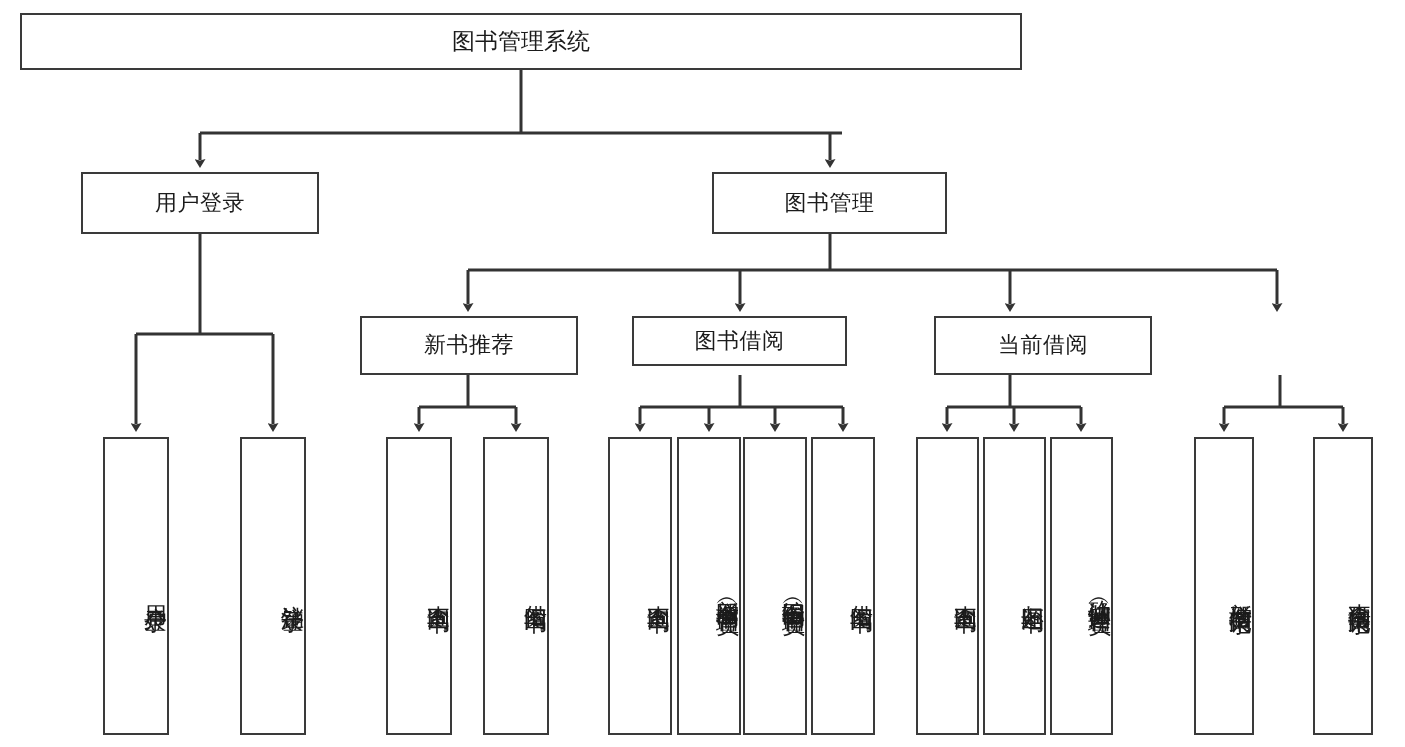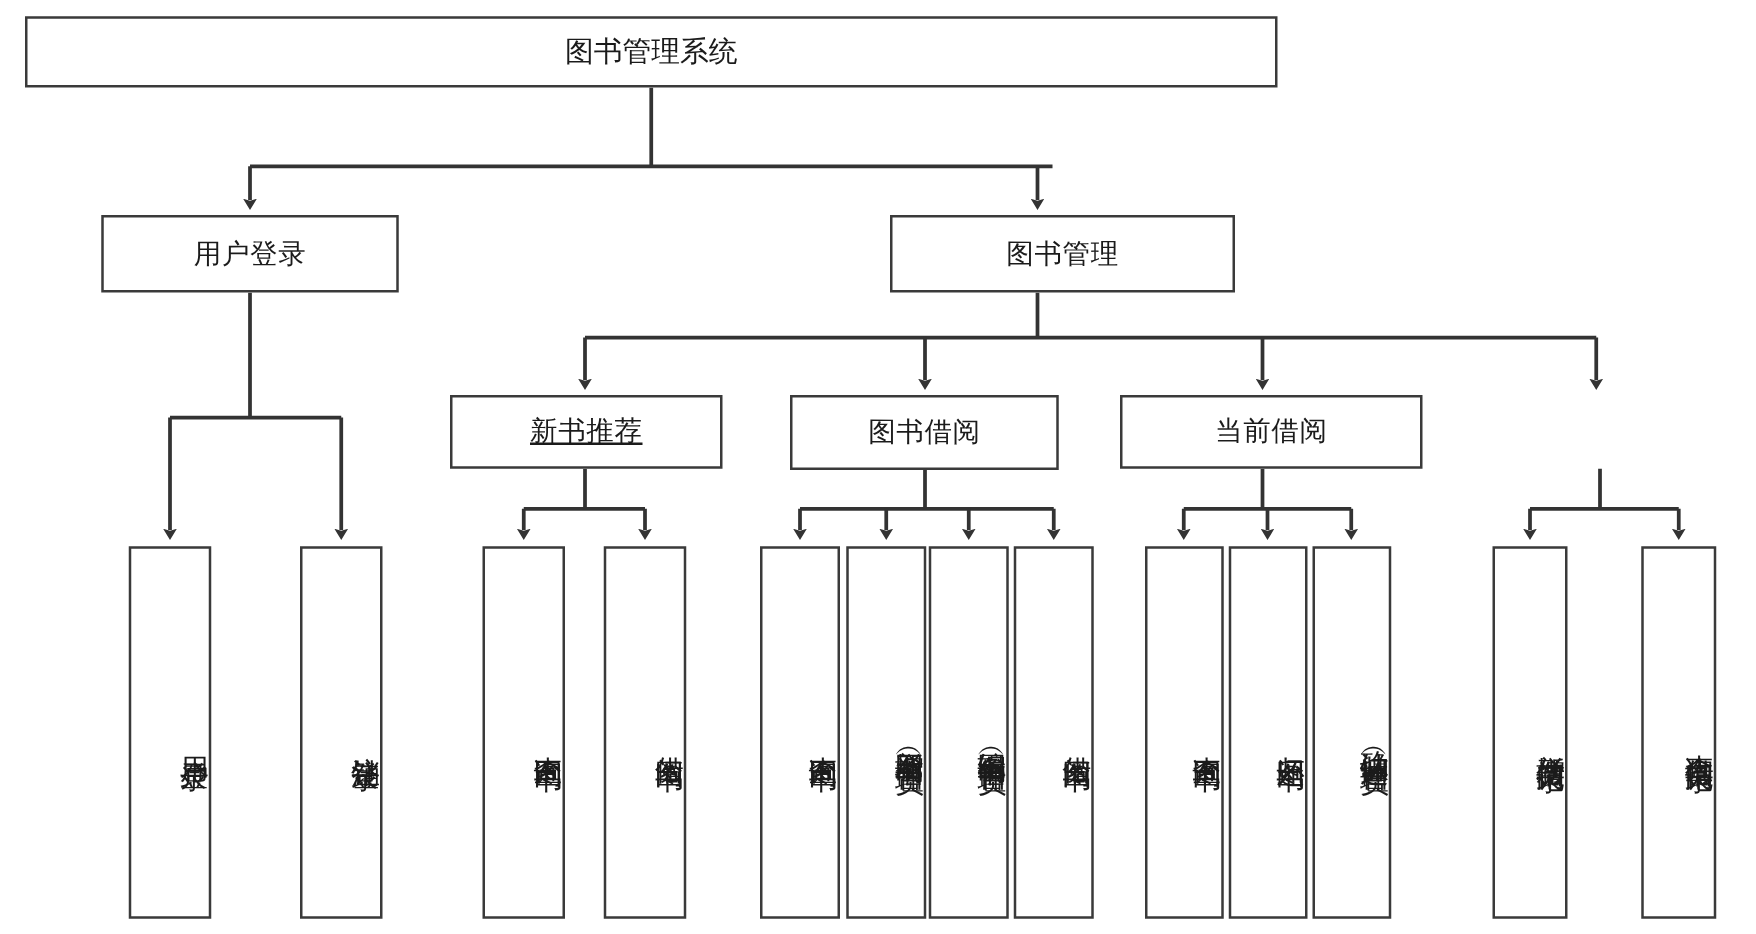--- a/index.html
+++ b/index.html
@@ -122,31 +122,31 @@
     </g>
   </svg>
 
   <div class="node root" style="left:20px; top:13px; width:1002px; height:57px;">
     <span>图书管理系统</span>
   </div>
 
   <div class="node horiz" style="left:81px; top:172px; width:238px; height:62px;">
     <span>用户登录</span>
   </div>
-  <div class="node horiz" style="left:712px; top:172px; width:276px; height:62px;">
+  <div class="node horiz" style="left:712px; top:172px; width:235px; height:62px;">
     <span>图书管理</span>
   </div>
 
-  <div class="node horiz" style="left:360px; top:316px; width:218px; height:59px;text-decoration:underline;">
+  <div class="node horiz" style="left:360px; top:316px; width:218px; height:59px;">
     <span>新书推荐</span>
   </div>
-  <div class="node horiz" style="left:632px; top:316px; width:215px; height:60px;">
+  <div class="node horiz" style="left:632px; top:316px; width:215px; height:50px;">
     <span>图书借阅</span>
   </div>
-  <div class="node horiz" style="left:896px; top:316px; width:242px; height:59px;">
+  <div class="node horiz" style="left:934px; top:316px; width:218px; height:59px;">
     <span>当前借阅</span>
   </div>
 
   <div class="node vert" style="left:103px; top:437px; width:66px; height:298px;">
     <span class="vtext">用户登录</span>
   </div>
   <div class="node vert" style="left:240px; top:437px; width:66px; height:298px;">
     <span class="vtext">注销登录</span>
   </div>
   <div class="node vert" style="left:386px; top:437px; width:66px; height:298px;">

